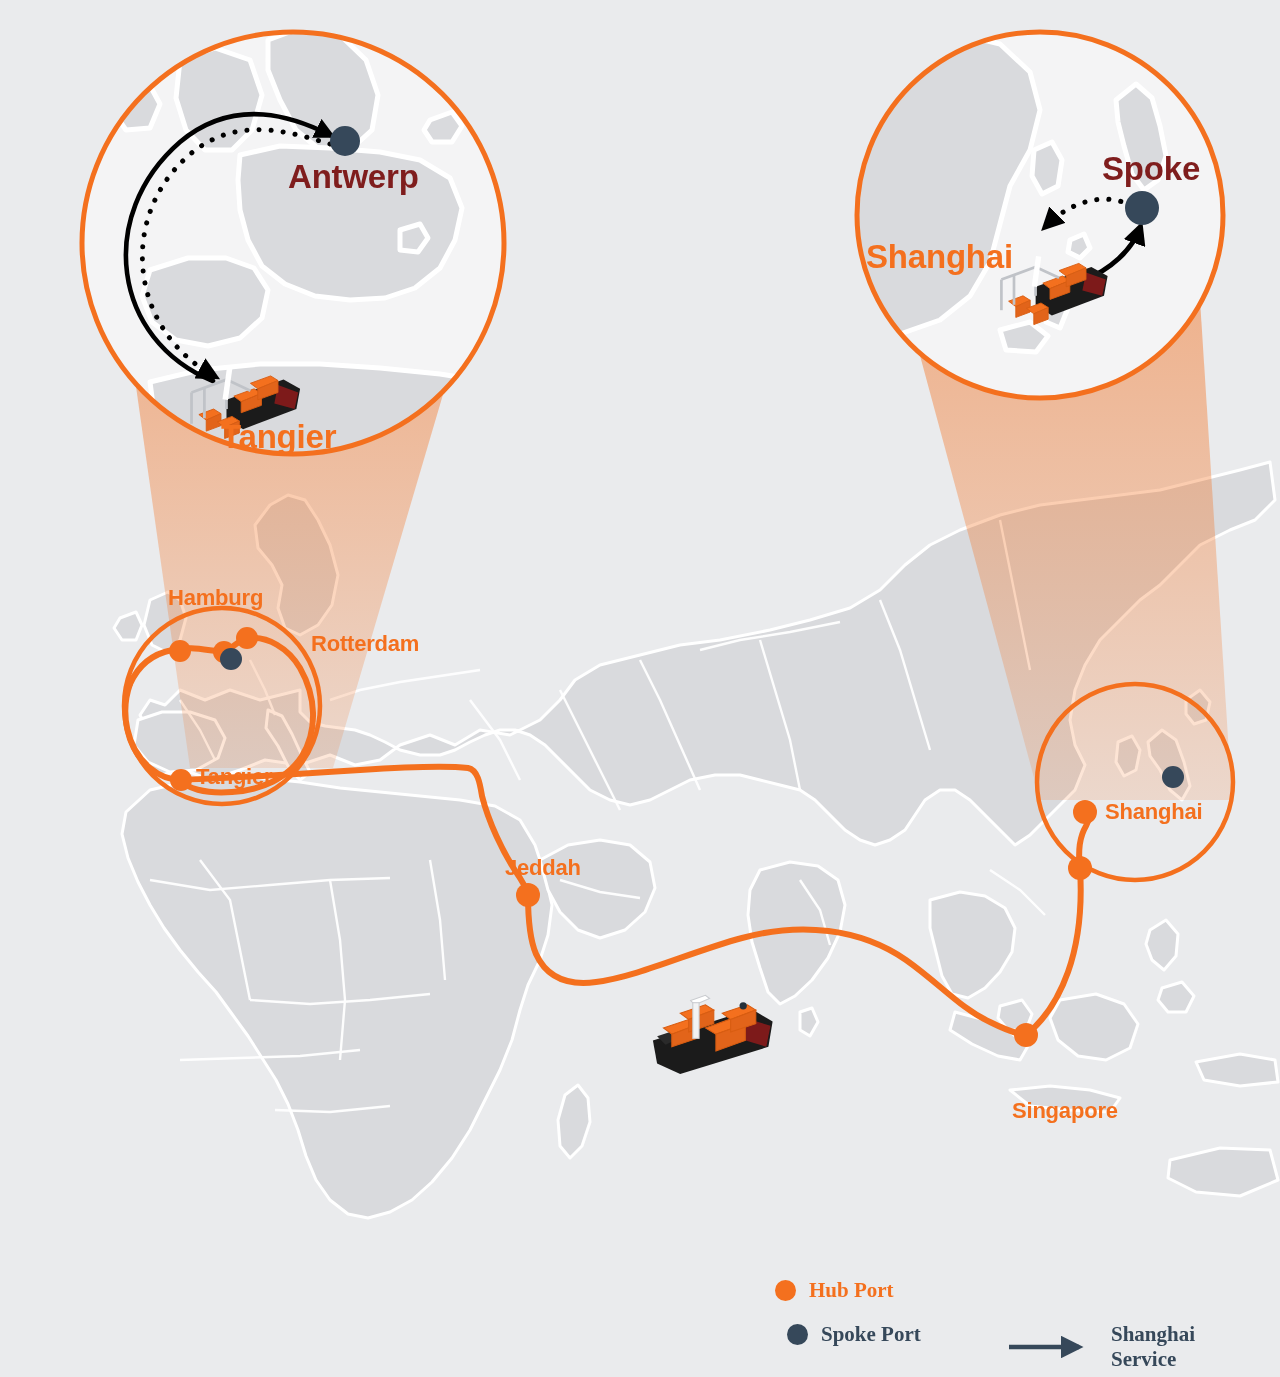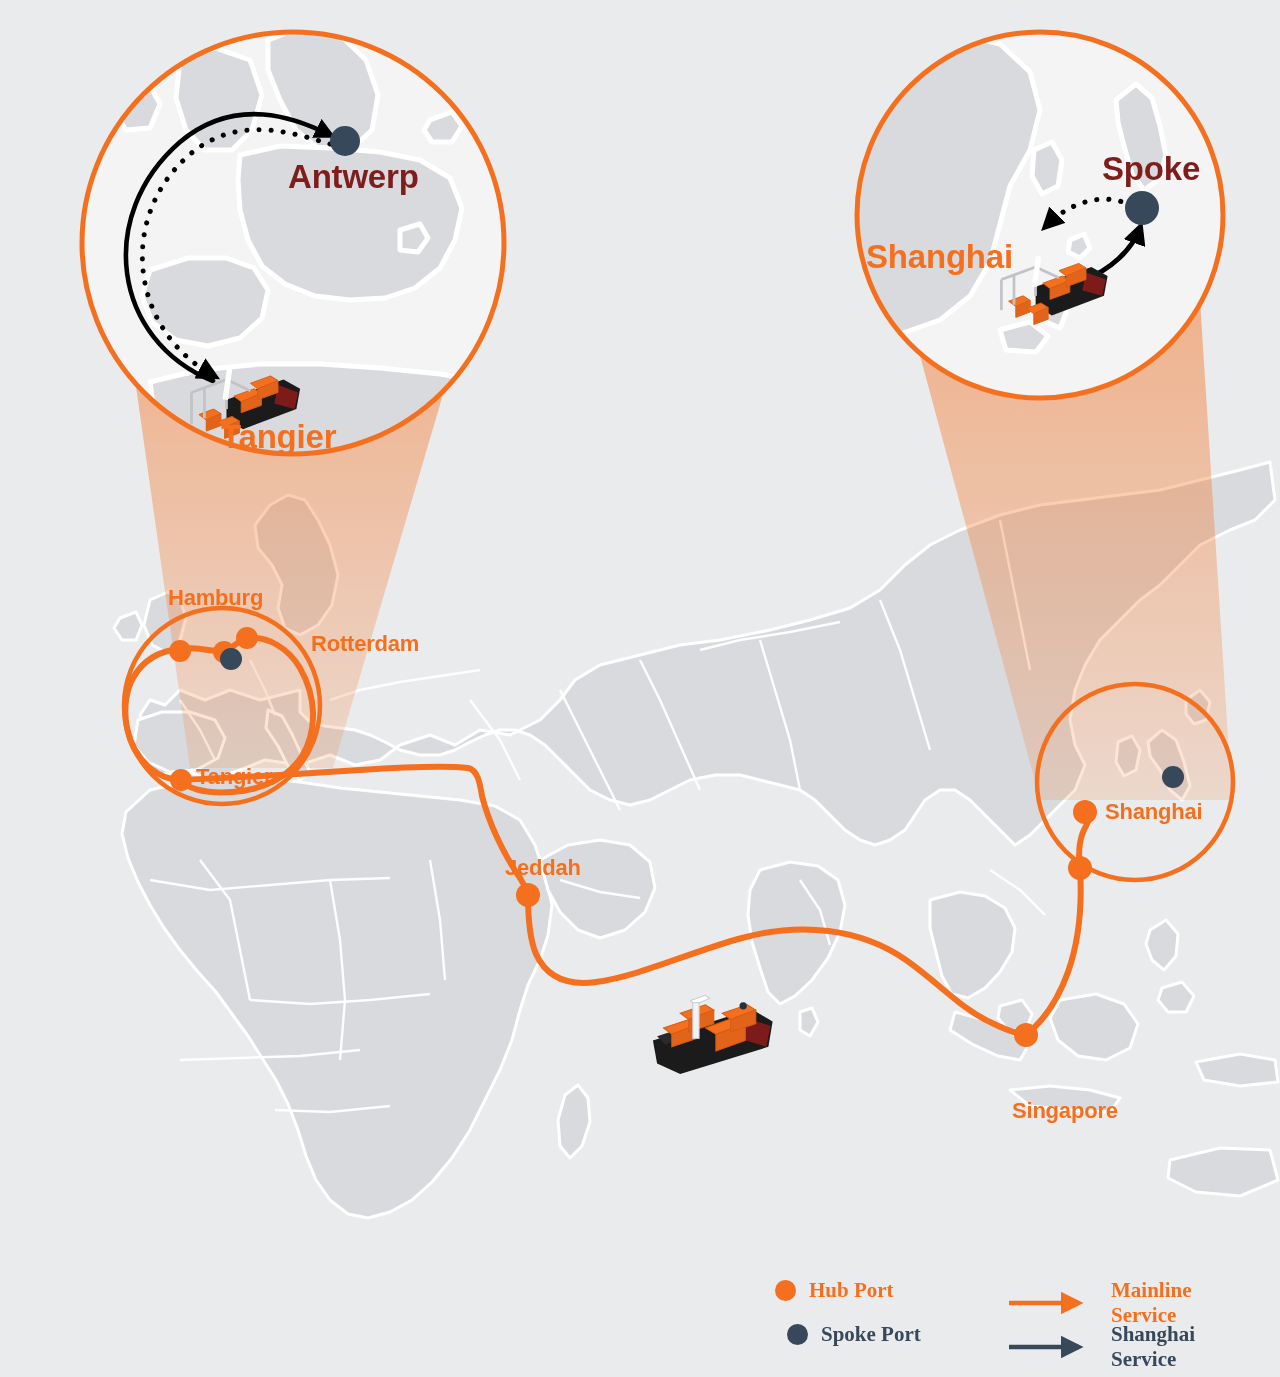--- a/index.html
+++ b/index.html
@@ -377,33 +377,20 @@
 
   <div id="legend">
     <div class="lg-row" style="left:0; top:6px;">
       <span class="lg-dot" style="background:#f4701e;"></span>
       <span class="lg-text" style="color:#f4701e;">Hub Port</span>
     </div>
     <div class="lg-row" style="left:12px; top:50px;text-align:right;">
       <span class="lg-dot" style="background:#36485a;"></span>
       <span class="lg-text" style="color:#36485a;">Spoke Port</span>
     </div>
-    <div class="lg-row" style="left:232px; top:6px;">
-      <span class="lg-arrowbox">
-        <svg width="90" height="22" viewBox="0 0 90 22">
-          <defs>
-            <marker id="lgArrowO" viewBox="0 0 10 10" refX="8" refY="5" markerWidth="5" markerHeight="5" orient="auto-start-reverse">
-              <path d="M0,0 L10,5 L0,10 z" fill="#f4701e"></path>
-            </marker>
-          </defs>
-          <line x1="2" y1="11" x2="72" y2="11" stroke="#f4701e" stroke-width="4.5" marker-end="url(#lgArrowO)"></line>
-        </svg>
-      </span>
-      <span class="lg-text" style="color:#f4701e;">Mainline Service</span>
-    </div>
     <div class="lg-row" style="left:232px; top:50px;">
       <span class="lg-arrowbox">
         <svg width="90" height="22" viewBox="0 0 90 22">
           <defs>
             <marker id="lgArrowD" viewBox="0 0 10 10" refX="8" refY="5" markerWidth="5" markerHeight="5" orient="auto-start-reverse">
               <path d="M0,0 L10,5 L0,10 z" fill="#36485a"></path>
             </marker>
           </defs>
           <line x1="2" y1="11" x2="72" y2="11" stroke="#36485a" stroke-width="4.5" marker-end="url(#lgArrowD)"></line>
         </svg>

